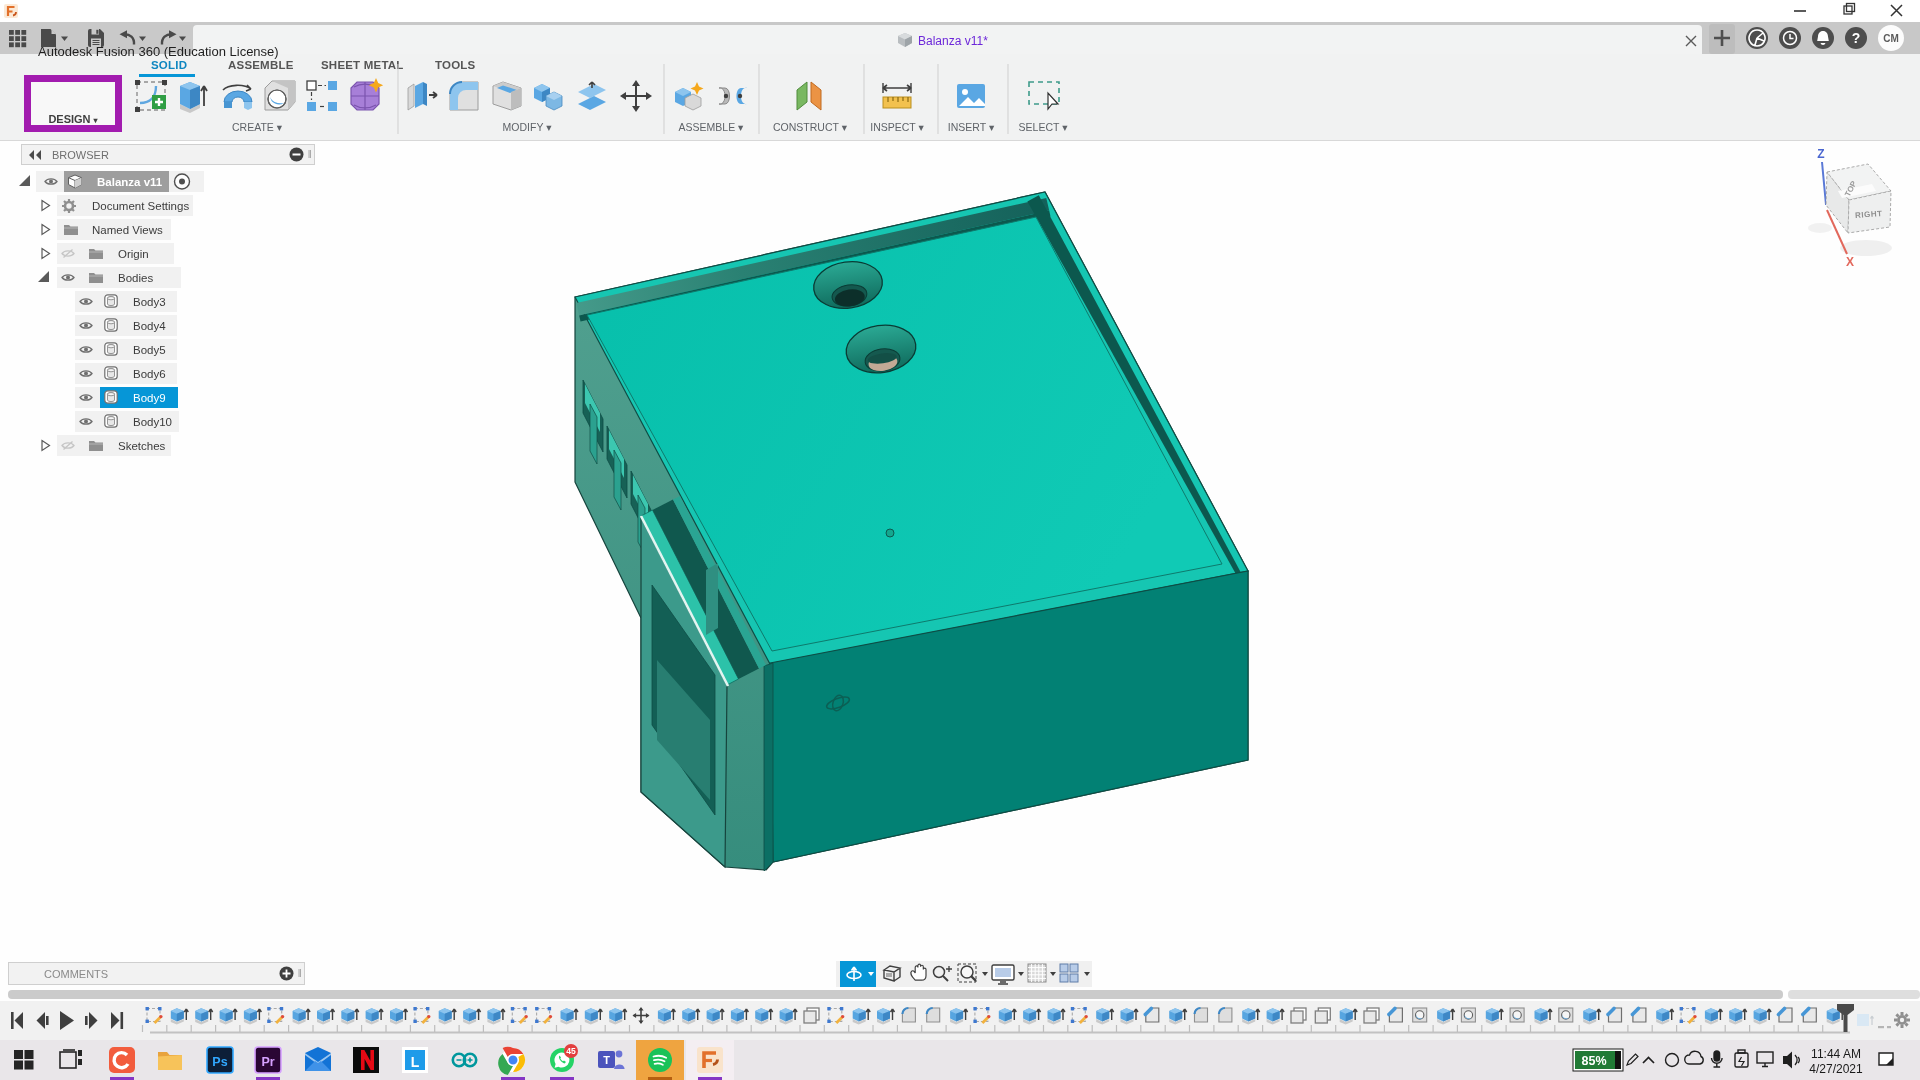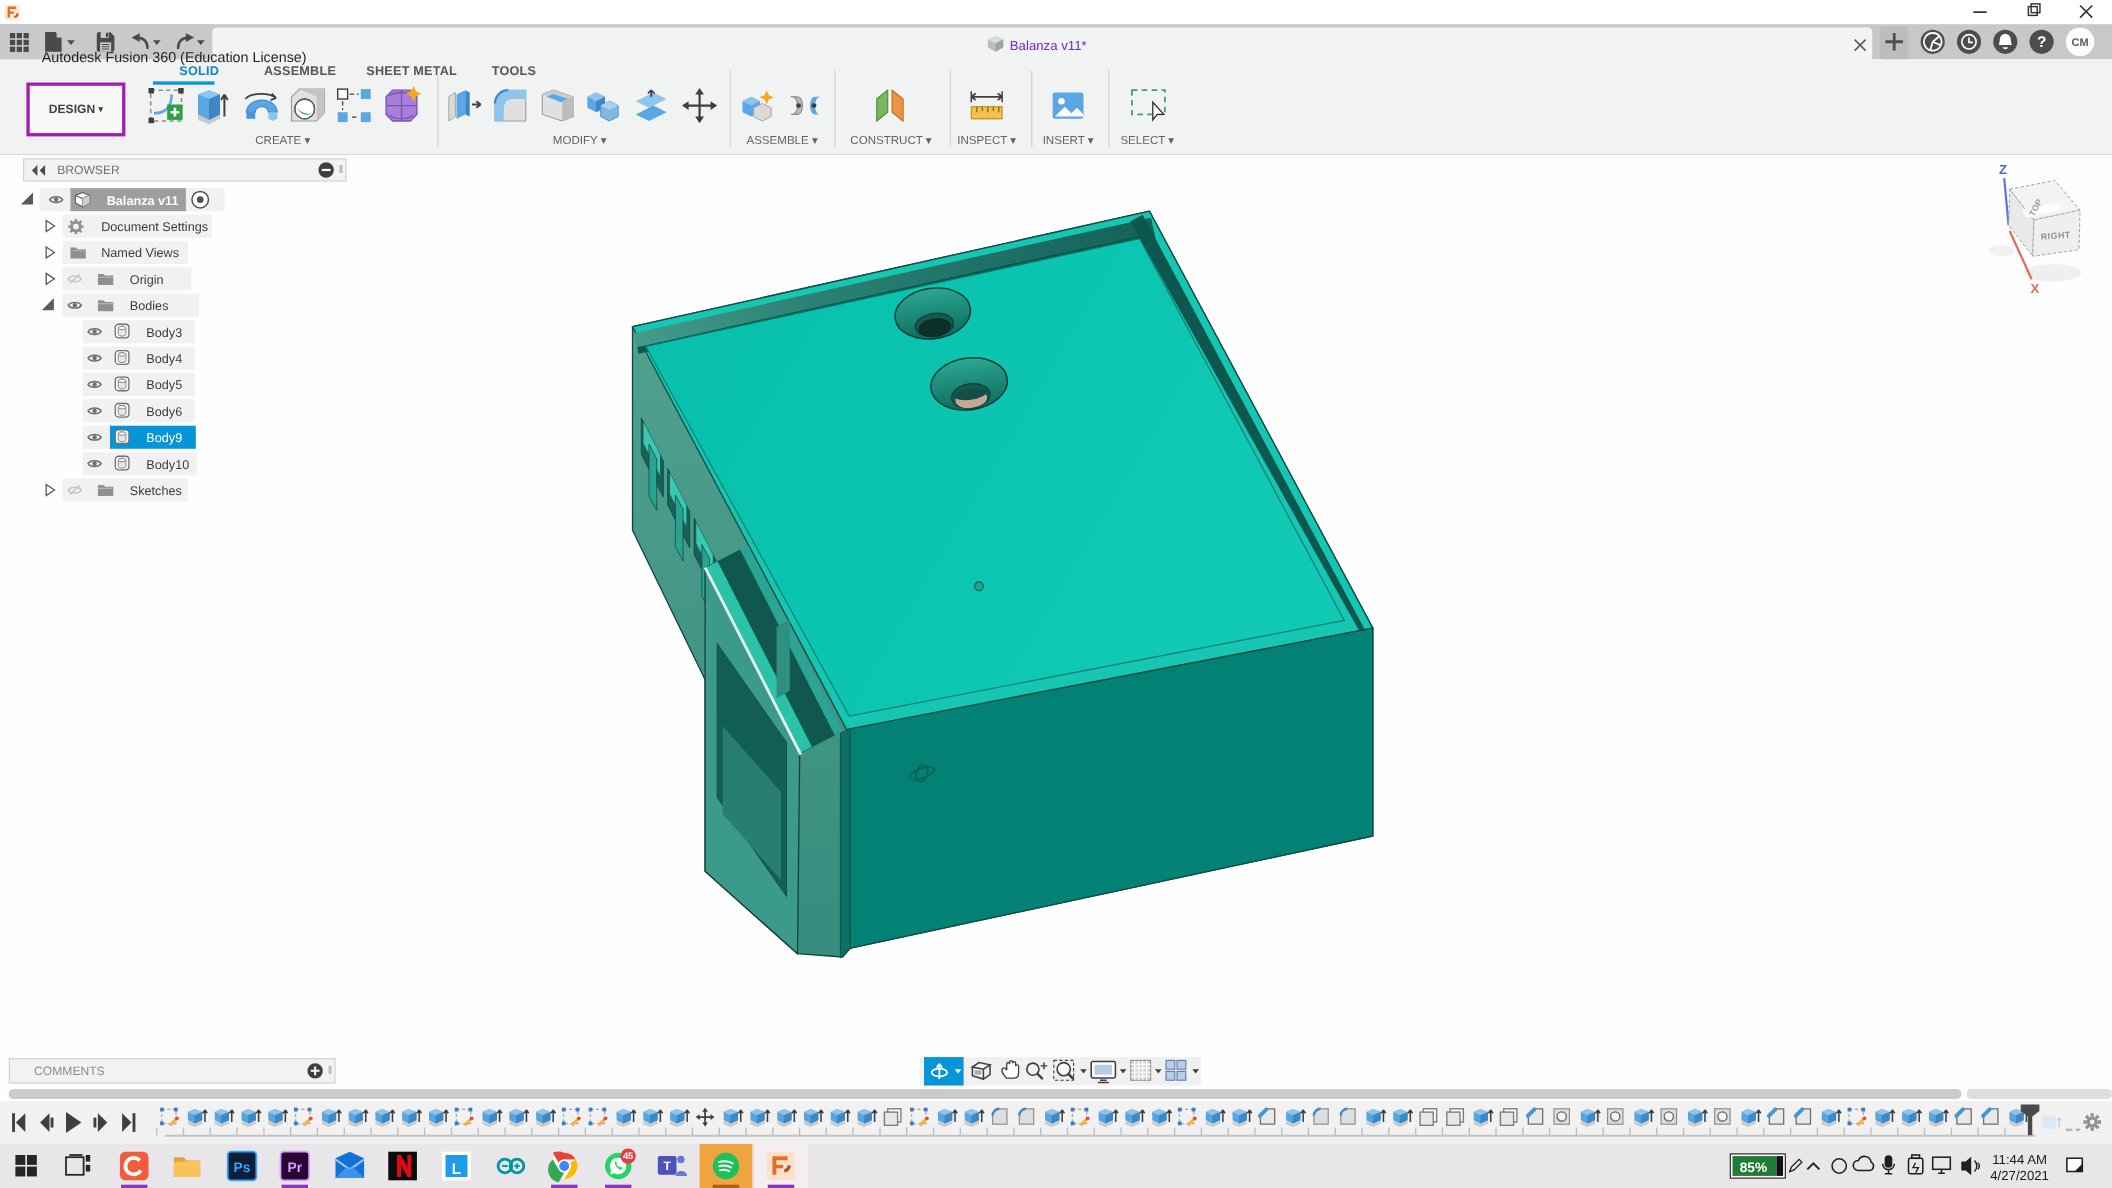--- a/index.html
+++ b/index.html
@@ -7,23 +7,23 @@
   #page{position:relative;width:1920px;height:1080px;}
   .abs{position:absolute;}
   
   #titlebar{left:0;top:0;width:1920px;height:22px;background:#ffffff;}
   #tabrow{left:0;top:22px;width:1920px;height:32px;background:#c8c8c8;}
   #qat{left:0;top:22px;width:193px;height:32px;background:#c9c9c9;border-radius:0 0 6px 0;}
   #doctab{left:193px;top:25px;width:1509px;height:29px;background:#f2f3f3;border-radius:4px 4px 0 0;}
   #ribbon{left:0;top:54px;width:1920px;height:86px;background:#f1f2f2;border-bottom:1px solid #d8d8d8;}
   #canvas{left:0;top:141px;width:1920px;height:862px;
     background:#fefefe;}
-  #designbtn{left:24px;top:75px;width:84px;height:43px;background:#f8f8f8;border:3px solid #a21caf;
-    font-size:11px;font-weight:bold;color:#3f3f3f;display:flex;align-items:center;justify-content:center;}
-  .ribtab{top:59px;font-size:11.5px;color:#555;font-weight:bold;letter-spacing:0.2px;margin-left:12px;}
+  #designbtn{left:24px;top:75px;width:84px;height:43px;background:#f8f8f8;border:7px solid #a21caf;
+    font-size:11px;font-weight:bold;color:#3f3f3f;display:flex;align-items:flex-end;justify-content:center;}
+  .ribtab{top:59px;font-size:11.5px;color:#555;font-weight:bold;letter-spacing:0.2px;}
   
   .panelhead{background:#f2f2f2;border:1px solid #cfcfcf;font-size:11px;color:#7a7a7a;}
   #tlzoom{left:8px;top:990px;width:1775px;height:9px;background:#cbcbcb;border-radius:4px;}
   #tlzoom2{left:1788px;top:990px;width:132px;height:9px;background:#dedede;border-radius:4px;}
   #timeline{left:0;top:1001px;width:1920px;height:39px;background:#f1f1f1;}
   #taskbar{left:0;top:1040px;width:1920px;height:40px;background:#e9e6e9;border-top:1px solid #d8d4d8;}
   .t{position:absolute;white-space:nowrap;}
 </style>
 </head>
 <body>
@@ -471,21 +471,21 @@
       <text x="125" y="164">Body4</text>
       <text x="125" y="188">Body5</text>
       <text x="125" y="212">Body6</text>
       <text x="125" y="236" fill="#ffffff">Body9</text>
       <text x="125" y="260">Body10</text>
       <text x="110" y="284">Sketches</text>
     </g>
   </svg>
 
   <div class="abs panelhead" style="left:8px;top:962px;width:295px;height:21px;display:flex;align-items:center;">
-    <span style="margin-left:22px;color:#8a8a8a;">COMMENTS</span>
+    <span style="margin-left:35px;color:#8a8a8a;">COMMENTS</span>
     <span style="flex:1"></span>
     <svg width="15" height="15" viewBox="0 0 15 15">
         <circle cx="7.5" cy="7.5" r="7" fill="#3f3f3f"></circle>
         <path d="M7.5 3.5 V11.5 M3.5 7.5 H11.5" stroke="#fff" stroke-width="1.8"></path>
       </svg>
     <span style="color:#9a9a9a;font-size:10px;margin:0 2px 0 4px">‖</span>
   </div>
 
   <svg class="abs" style="left:836px;top:961px" width="256" height="26" viewBox="0 0 256 26">
     <rect x="0" y="0" width="256" height="26" fill="#f0f0f0"></rect>

